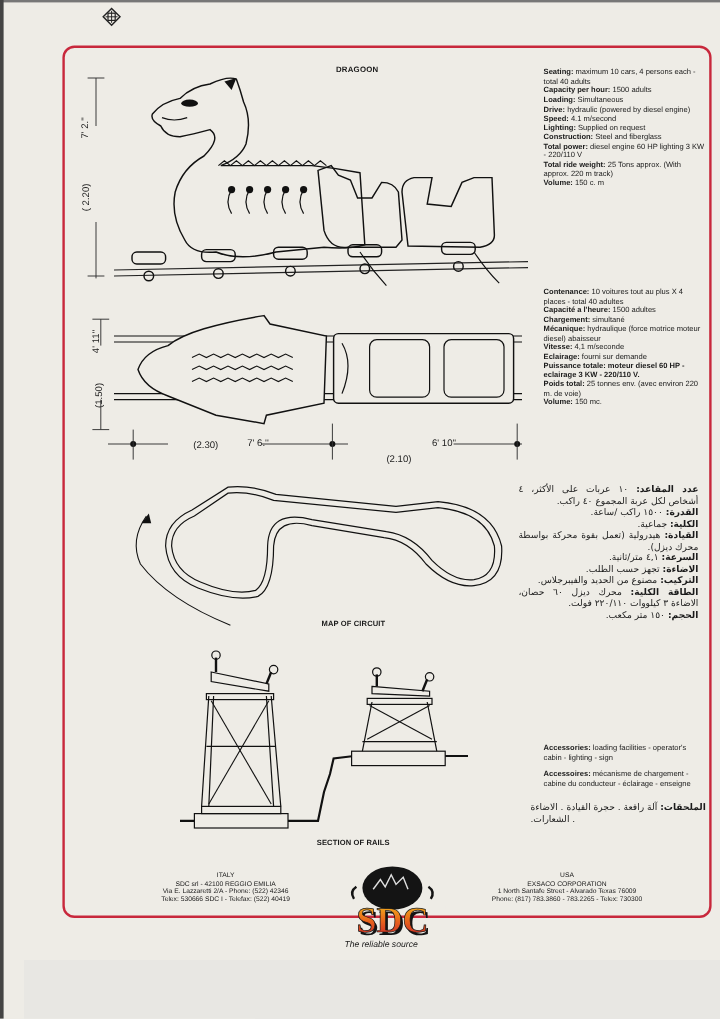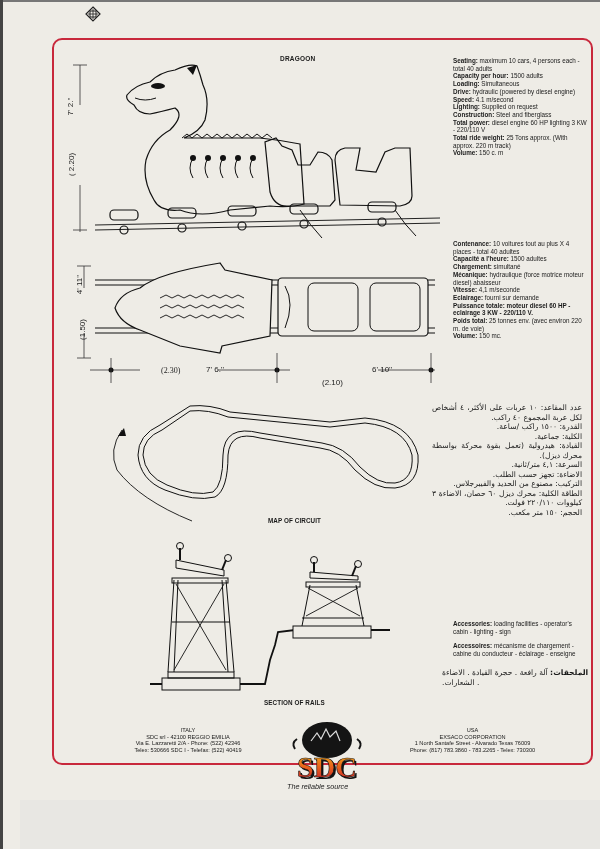--- a/index.html
+++ b/index.html
@@ -23,21 +23,21 @@
   .spec {
     position:absolute; left:453px; width:135px; font-size:6.3px; line-height:7.7px;
   }
   .spec b { font-weight:bold; }
   .spec-en { top:57px; }
   .spec-fr { top:240px; }
   .spec-ar {
     position:absolute; left:432px; top:403px; width:150px; font-size:7.6px; line-height:9.5px;
     direction:rtl; text-align:justify; font-family:"DejaVu Sans", sans-serif;
   }
-  .spec-ar b { font-weight:normal;margin-top:35px; }
+  .spec-ar b { font-weight:bold;margin-top:35px; }
   .acc-en { position:absolute; left:453px; top:620px; width:135px; font-size:6.3px; line-height:7.6px; }
   .acc-fr { position:absolute; left:453px; top:642px; width:135px; font-size:6.3px; line-height:7.6px; }
   .acc-ar {
     position:absolute; left:442px; top:668px; width:148px; font-size:7.6px; line-height:9.5px;
     direction:rtl; text-align:left; font-family:"DejaVu Sans", sans-serif;
   }
   .caption { position:absolute; font-size:6.3px; font-weight:bold; letter-spacing:0.1px; }
   .dim-label { position:absolute; font-size:8px; color:#222; }
   .rot { transform:rotate(-90deg); transform-origin:center center; white-space:nowrap; }
   .footer-it {
@@ -155,24 +155,24 @@
   <line x1="318" y1="112" x2="375" y2="112" stroke="#333" stroke-width="0.8"></line>
   <circle cx="51" cy="112" r="2.5" fill="#111"></circle>
   <circle cx="217" cy="112" r="2.5" fill="#111"></circle>
   <circle cx="371" cy="112" r="2.5" fill="#111"></circle>
   <line x1="51" y1="100" x2="51" y2="125" stroke="#333" stroke-width="0.8"></line>
   <line x1="217" y1="95" x2="217" y2="125" stroke="#333" stroke-width="0.8"></line>
   <line x1="371" y1="95" x2="371" y2="125" stroke="#333" stroke-width="0.8"></line>
 </svg>
 <div class="dim-label rot" style="left:70px;top:280px;">4' 11''</div>
 <div class="dim-label rot" style="left:72px;top:325px;">(1.50)</div>
-<div class="dim-label" style="left:161px;top:366px;font-family:Liberation Serif, serif;">(2.30)</div>
+<div class="dim-label" style="left:161px;top:366px;">(2.30)</div>
 <div class="dim-label" style="left:206px;top:365px;">7' 6.''</div>
 <div class="dim-label" style="left:322px;top:366px;margin-top:12px;">(2.10)</div>
-<div class="dim-label" style="left:360px;top:365px;margin-left:12px;">6' 10''</div>
+<div class="dim-label" style="left:360px;top:365px;">6' 10''</div>
 
 <svg style="left:100px;top:400px;" width="340" height="125" viewBox="0 0 340 125">
   <path d="M 90 6 Q 110 4 130 12 L 230 22 L 265 18 Q 310 22 318 55 Q 320 85 295 88 Q 275 90 255 70 Q 240 50 220 48 L 160 38 Q 130 30 128 55 Q 128 90 115 97 Q 95 102 65 90 Q 40 80 38 55 Q 38 35 60 25 Z" fill="none" stroke="#111" stroke-width="1"></path>
   <path d="M 90 11 Q 108 9 128 17 L 230 27 L 265 23 Q 305 27 312 55 Q 314 80 295 83 Q 278 85 260 67 Q 244 46 222 43 L 160 33 Q 124 24 123 55 Q 123 85 113 92 Q 95 97 67 85 Q 45 76 43 55 Q 43 38 62 30 Z" fill="none" stroke="#111" stroke-width="1"></path>
   <path d="M 92 121 Q 40 100 17 70 Q 8 50 22 30" fill="none" stroke="#111" stroke-width="0.9"></path>
   <polygon points="24,28 18,36 26,36" fill="#111"></polygon>
 </svg>
 <div class="caption" style="left:268px;top:517px;">MAP OF CIRCUIT</div>
 
 <svg style="left:150px;top:540px;" width="250" height="160" viewBox="0 0 250 160">

